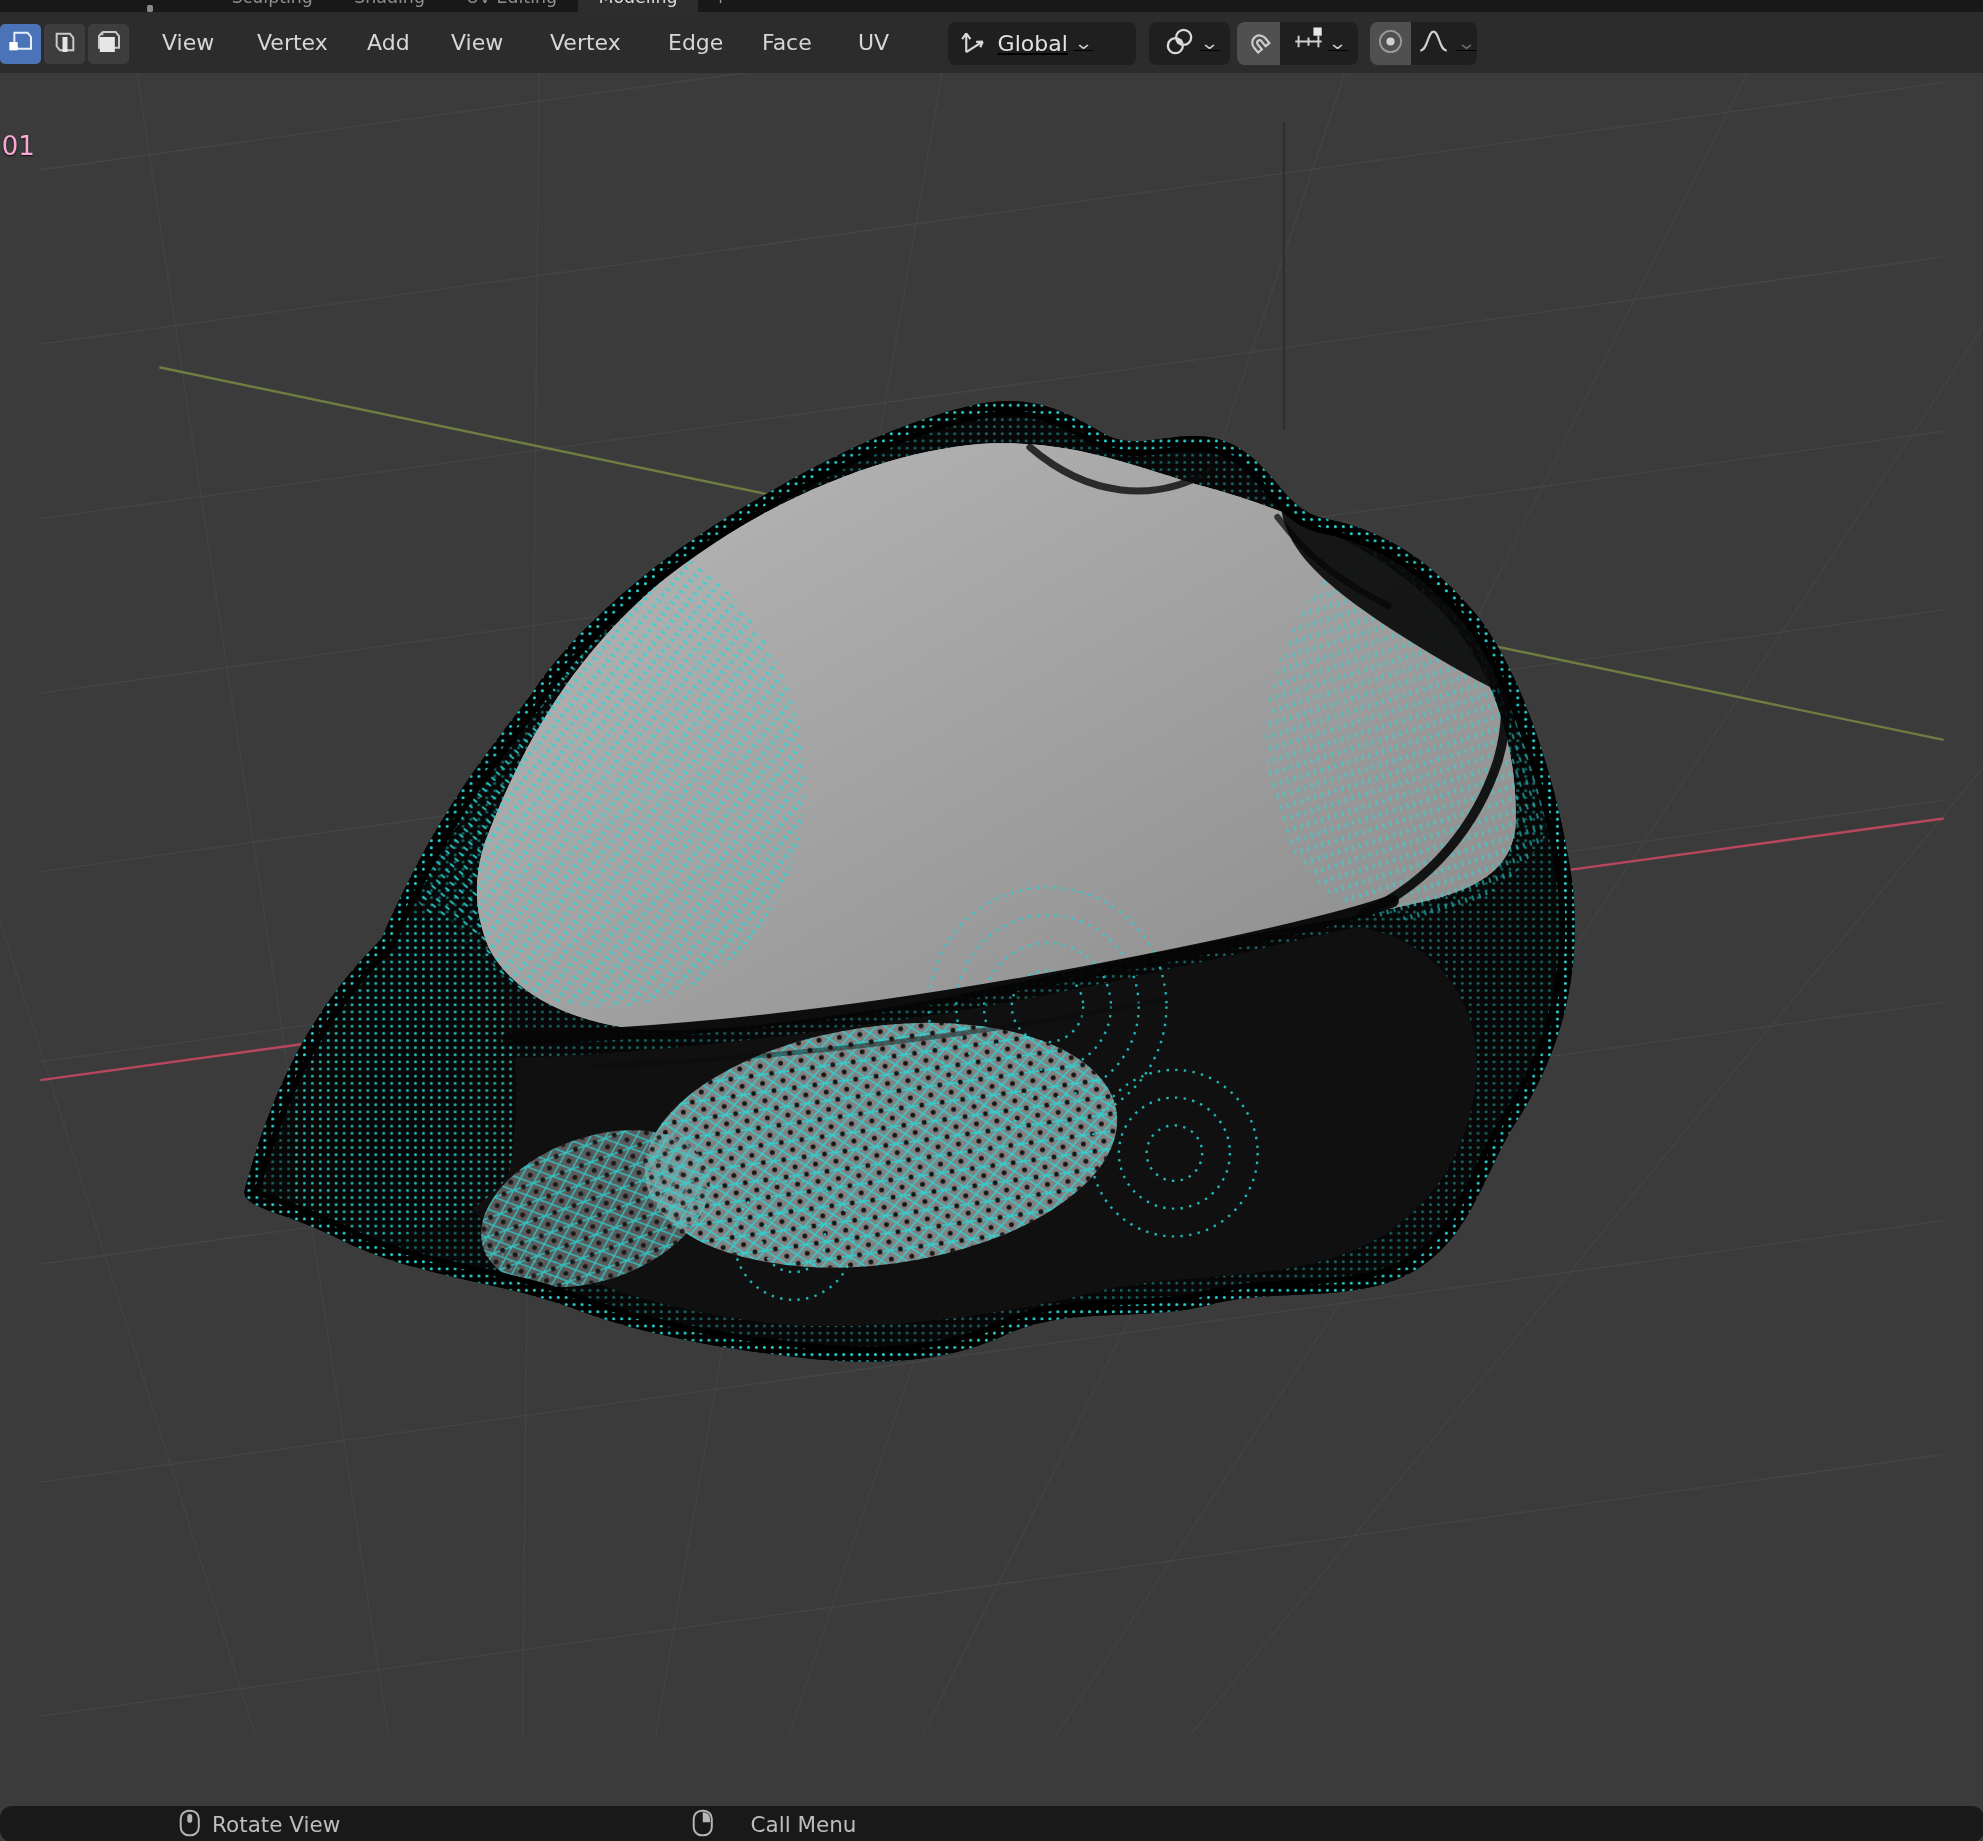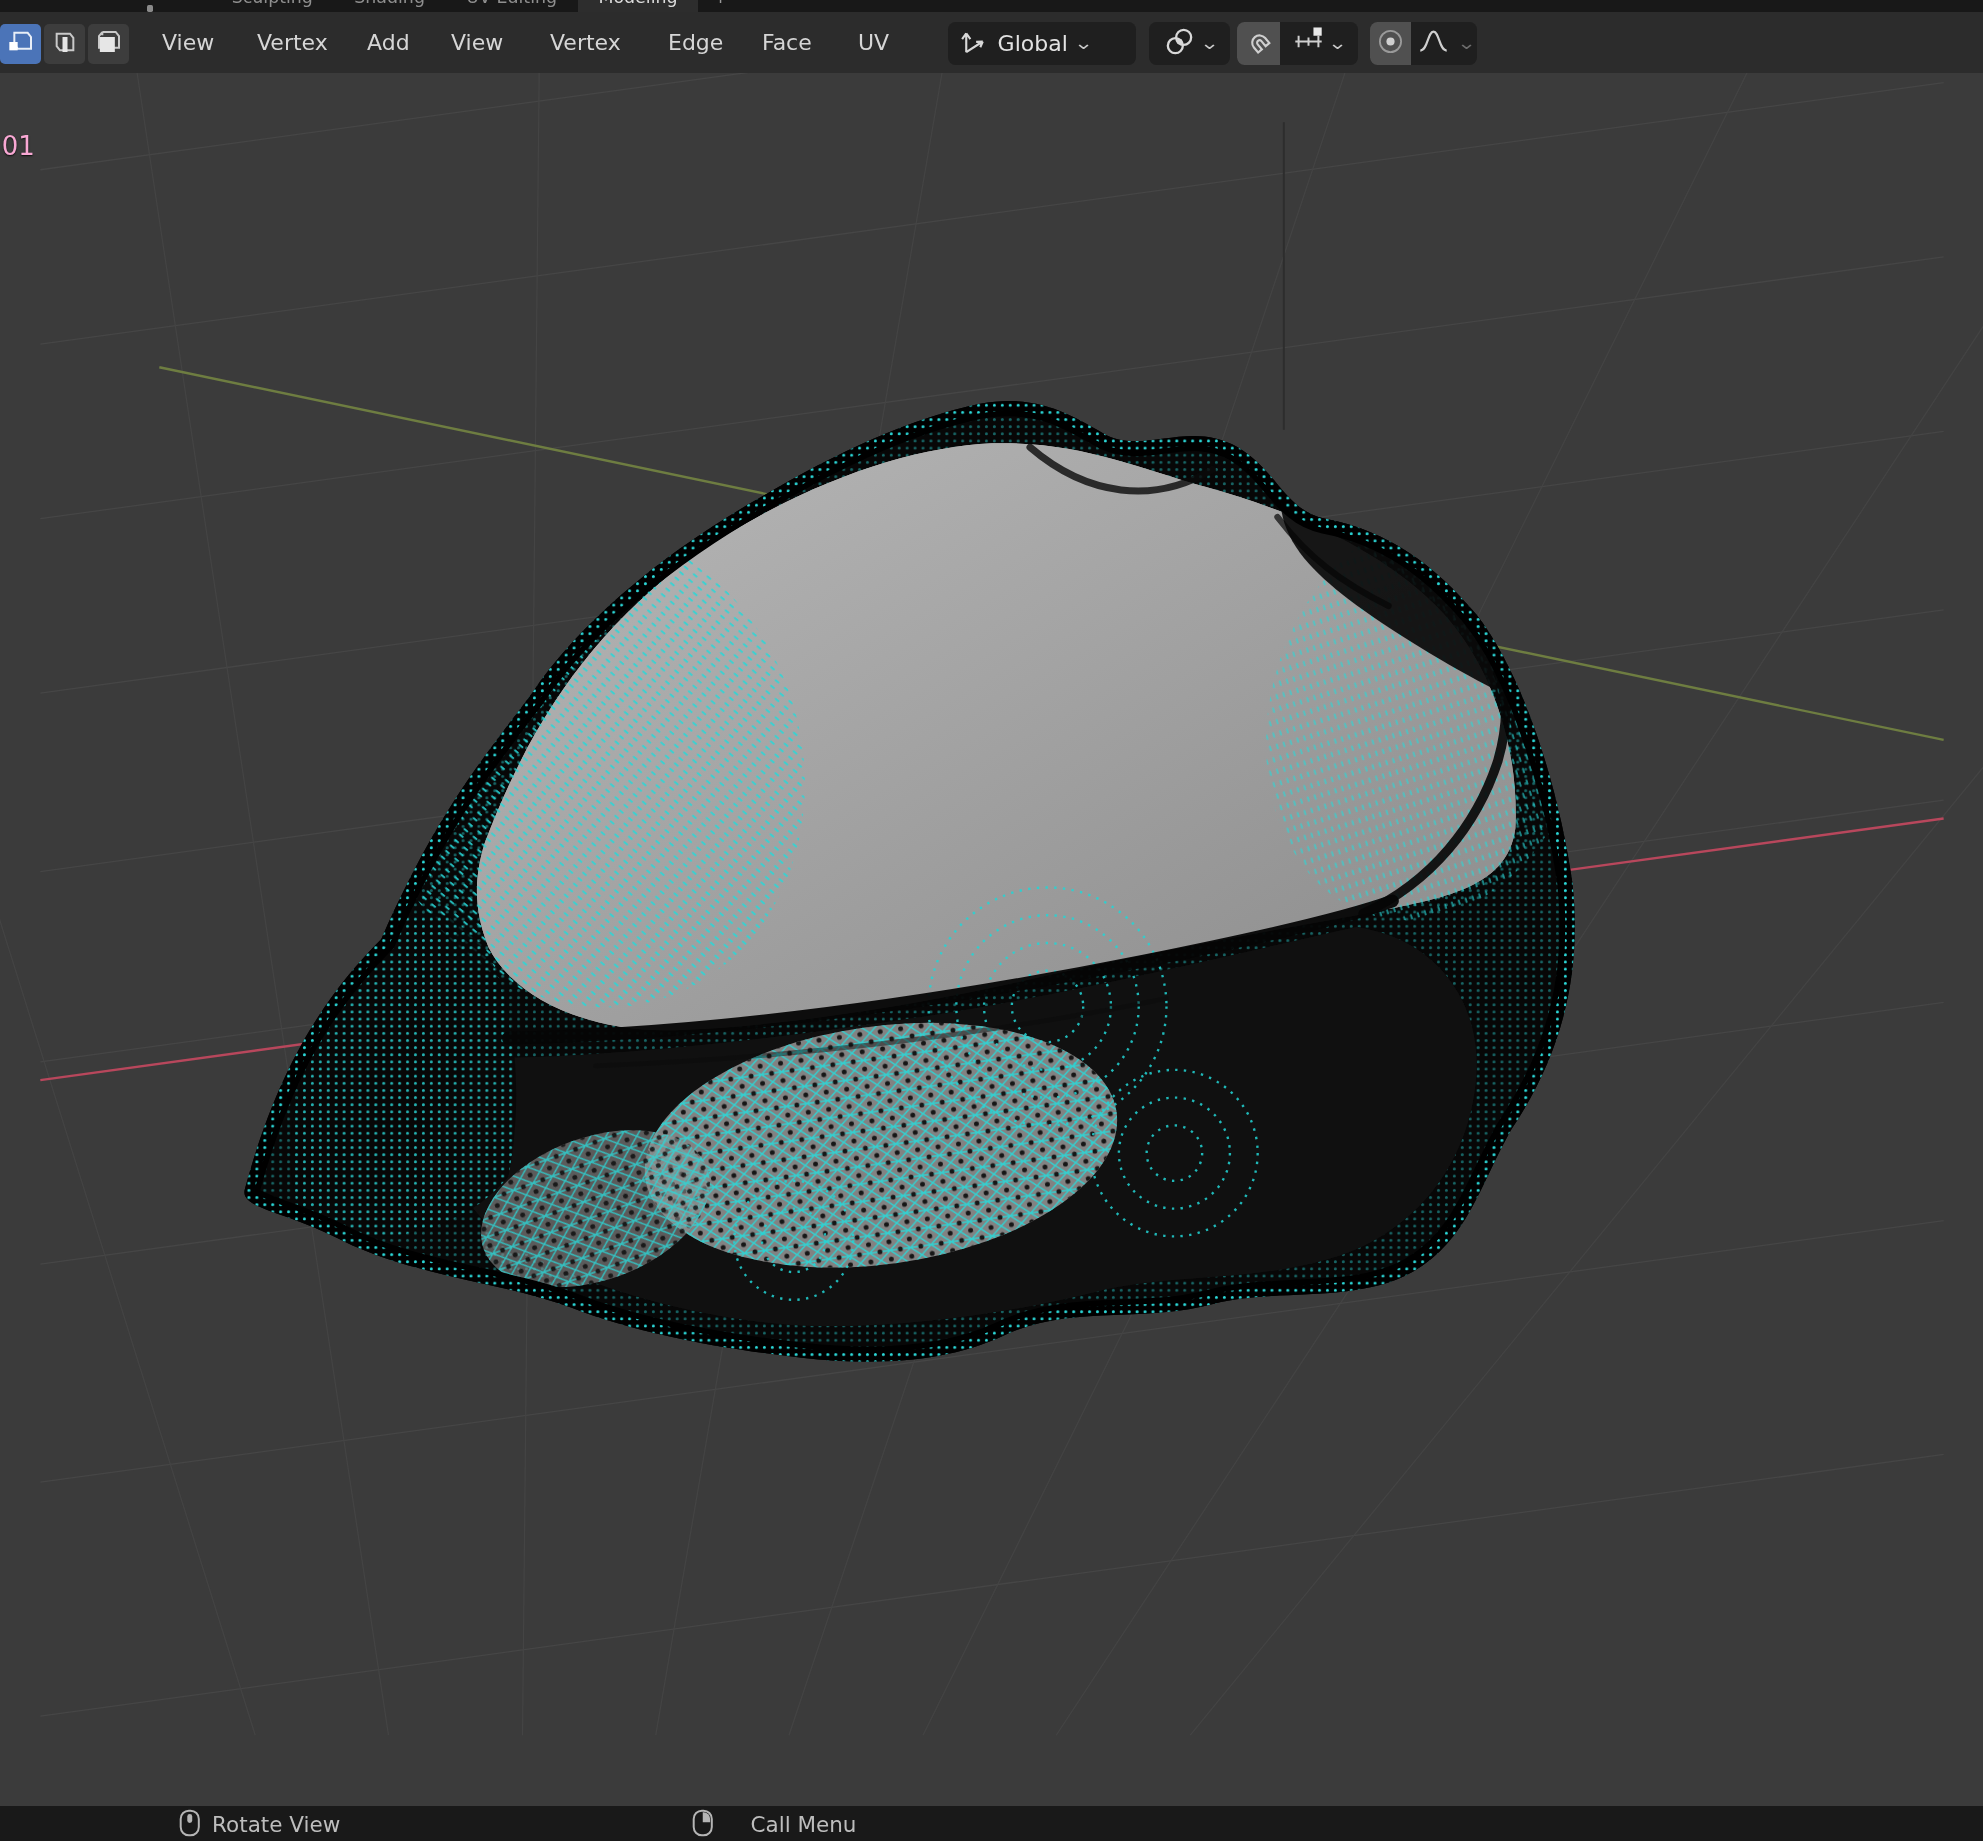--- a/index.html
+++ b/index.html
@@ -18,32 +18,32 @@
   .ws-tab.plus{padding:0 15px;color:#9a9a9a;}
   .tab-fragment{position:absolute;top:5px;left:147px;width:5.8px;height:6.6px;background:#8a8a8a;border-radius:1.7px;z-index:31;}
   
   .header{position:absolute;top:11.6px;left:0;width:100%;height:61px;background:#2c2c2c;z-index:25;}
   .mode-btn{position:absolute;top:12.4px;width:41px;height:40px;border-radius:5px;background:#3d3d3d;display:flex;align-items:center;justify-content:center;}
   .mode-btn.active{background:var(--accent-blue,#4b74b8);}
   .mode-btn:nth-of-type(1){left:0;}
   .mode-btn:nth-of-type(2){left:44px;}
   .mode-btn:nth-of-type(3){left:88px;}
   .menu-item{position:absolute;top:0;height:78px;line-height:61px;font-size:22px;color:#d6d6d6;white-space:nowrap;}
-  .pill{position:absolute;top:10px;height:43px;background:#1f1f1f;border-radius:7.4px;display:flex;align-items:center;overflow:hidden;}
+  .pill{position:absolute;top:10px;height:43px;background:#1f1f1f;border-radius:7.4px;display:flex;align-items:center;overflow:hidden;text-decoration:underline;}
   .pill .seg{height:43px;display:flex;align-items:center;justify-content:center;}
   .seg.on{background:#505050;}
   .orient-label{font-size:22px;color:#e2e2e2;margin:0 8.3px 0 6.6px;}
   .chev{font-size:18px;color:#c9c9c9;line-height:1;transform:scaleX(1.3);display:inline-block;}
   .chev.dim{color:#6d6d6d;}
   
   .viewport{position:absolute;top:73px;left:0;width:1984px;height:1732px;}
   .viewport svg{display:block;}
   .obj-label{position:absolute;top:131px;left:1.7px;font-size:26px;color:#f9a8d4;text-shadow:0 0.8px 1.7px rgba(0,0,0,.8);z-index:5;}
   
-  .statusbar{position:absolute;bottom:0;left:0;width:100%;height:36px;background:#191919;z-index:30;}
+  .statusbar{position:absolute;bottom:0;left:0;width:100%;height:36px;background:#191919;z-index:30;border-radius:12px;}
   .status-item{position:absolute;top:0;height:36px;display:flex;align-items:center;gap:11.6px;}
   .status-item .lbl{font-size:21.5px;color:#bdbdbd;white-space:nowrap;}
 </style>
 </head>
 <body>
 
 <div class="screen">
 
   <div class="tabstrip">
     <div class="tabstrip-inner">

